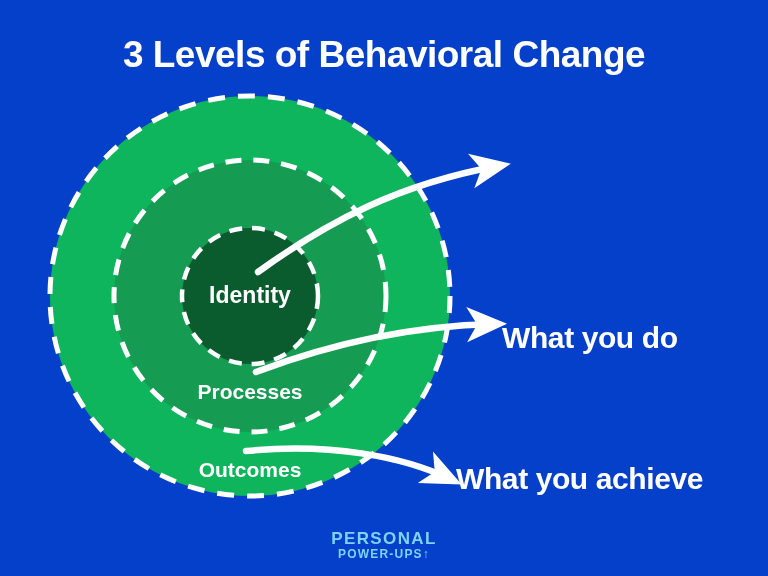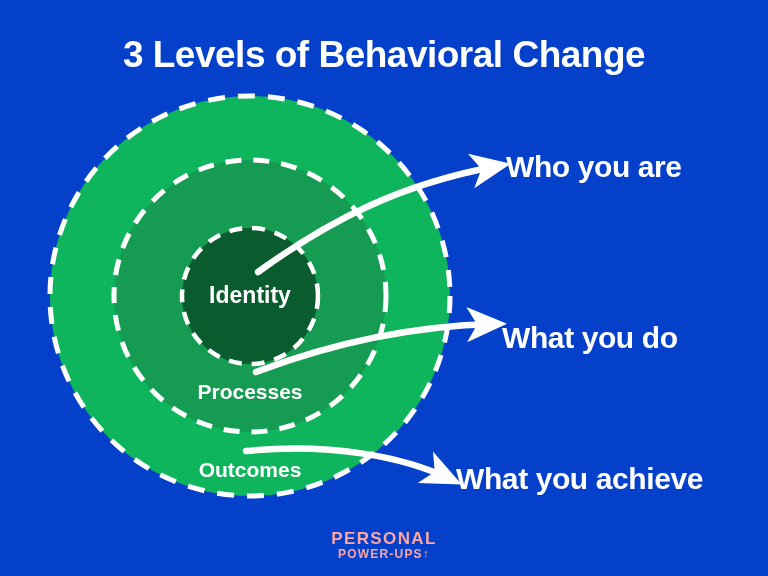--- a/index.html
+++ b/index.html
@@ -58,21 +58,21 @@
   }
   #callout-1 { left: 506px; top: 136px; }
   #callout-2 { left: 502px; top: 307px; }
   #callout-3 { left: 456px; top: 448px; }
   #logo {
     position: absolute;
     left: 0;
     top: 516px;
     width: 768px;
     text-align: center;
-    color: #fca5a5;
+    color: #7dd3fc;
     font-family: "Liberation Sans", sans-serif;
     line-height: 1.05;
   }
   #logo .line1 {
     font-size: 17px;
     font-weight: bold;
     letter-spacing: 1.4px;
     display: block;
   }
   #logo .line2 {
@@ -106,21 +106,20 @@
     <text class="ring-label" x="250" y="385" font-size="21">Processes</text>
     <text class="ring-label" x="250" y="463" font-size="21">Outcomes</text>
 
     <path d="M 258,258 C 330,206 400,170 498,152" fill="none" stroke="#ffffff" stroke-width="6.5" stroke-linecap="round" marker-end="url(#arrowhead)"></path>
 
     <path d="M 256,358 C 330,330 410,312 494,310" fill="none" stroke="#ffffff" stroke-width="6.5" stroke-linecap="round" marker-end="url(#arrowhead)"></path>
 
     <path d="M 246,437 C 330,429 402,442 450,465" fill="none" stroke="#ffffff" stroke-width="6.5" stroke-linecap="round" marker-end="url(#arrowhead)"></path>
   </svg>
 
-  <div class="callout-text" id="callout-1">Who you are</div>
 
   <div class="callout-text" id="callout-2">What you do</div>
 
   <div class="callout-text" id="callout-3">What you achieve</div>
 
   <div id="logo">
     <span class="line1">PERSONAL</span>
     <span class="line2"><span>POWER-UPS</span><span>↑</span></span>
   </div>
 

